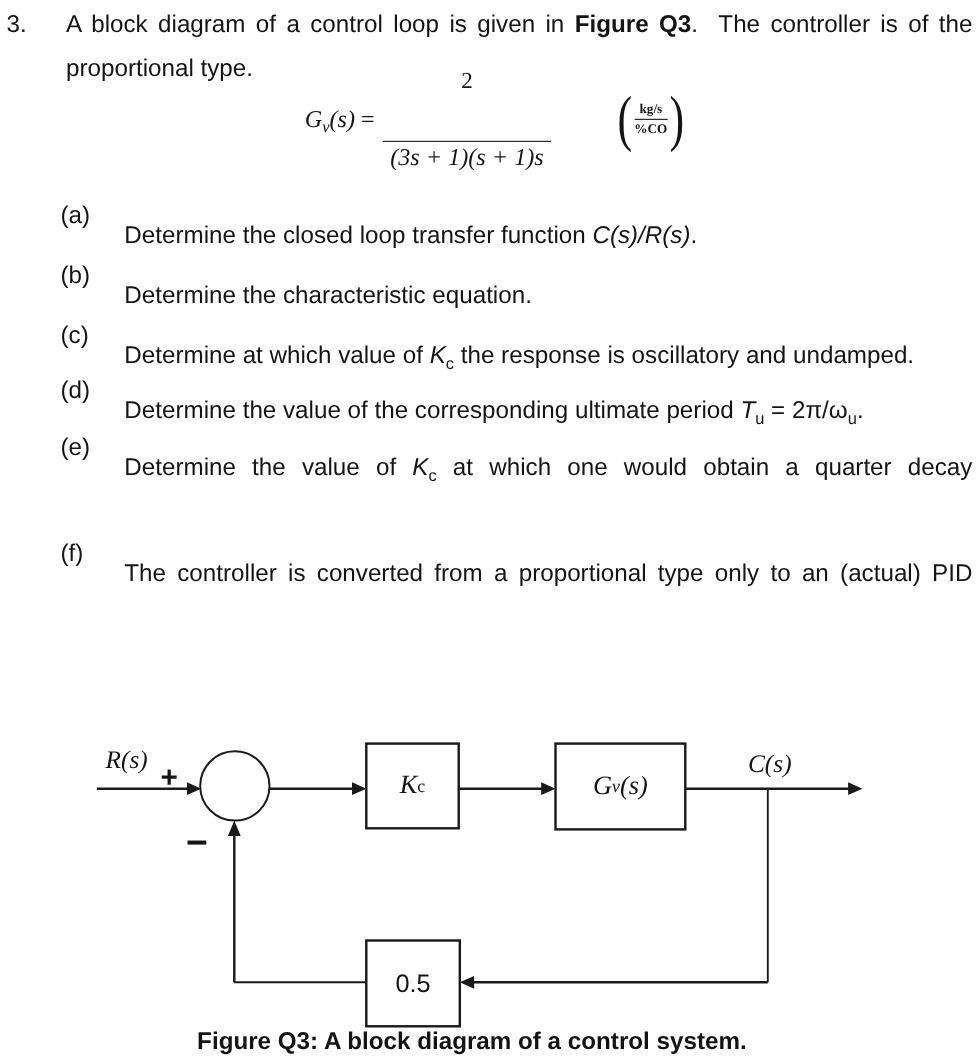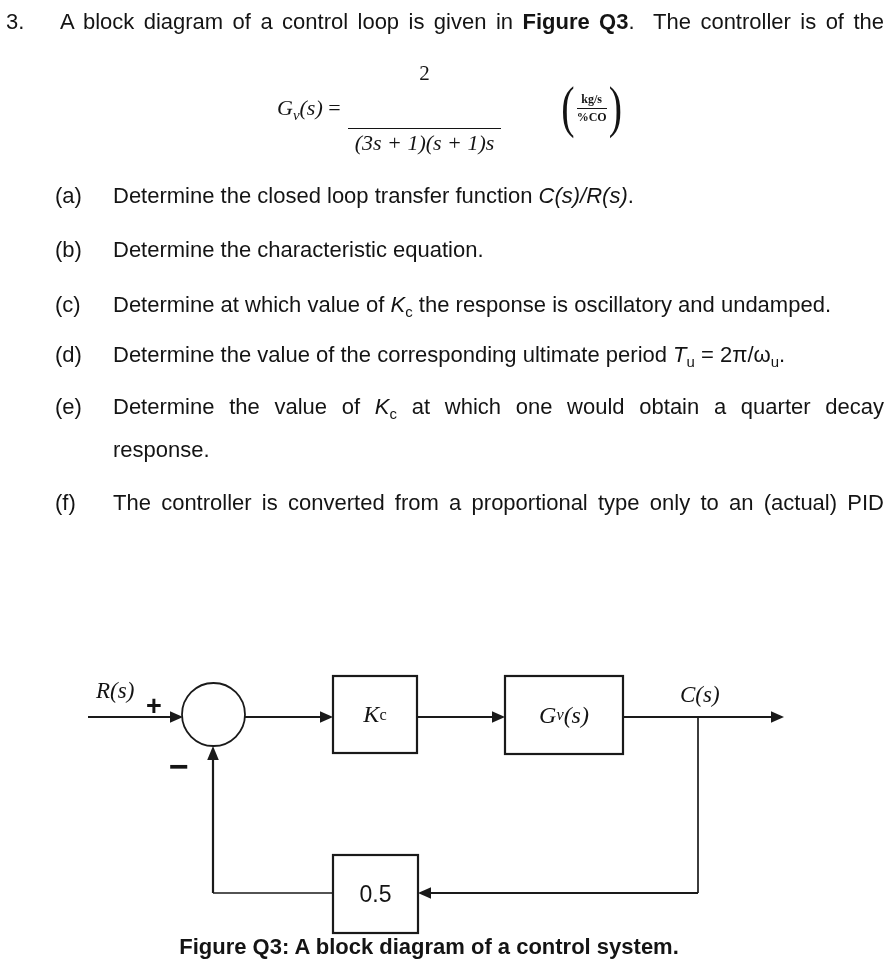--- a/index.html
+++ b/index.html
@@ -31,40 +31,41 @@
   .bigparen { font-size:40px; line-height:40px; transform:scaleY(1.42); display:inline-block;
               font-family:"Liberation Serif","DejaVu Serif",serif; }
   .ustack { text-align:center; font-weight:bold; font-size:12px; margin:0 2px;
             font-family:"Liberation Serif","DejaVu Serif",serif; }
   .ustack .unum { border-bottom:1.6px solid #141414; padding:0 4px 1px 4px; }
   .ustack .uden { padding-top:1px; }
 
   
   .item { left:55px; width:829px; display:flex; font-size:22px; }
   .item .lbl { width:58px; flex-shrink:0; }
-  .item .txt { flex:1; }
+  .item .txt { flex:1;margin-top:18px; }
   .lh30 { line-height:30px; }
   .lh43 { line-height:43px; }
   .lh41 { line-height:41px; }
 
   
   .dlabel { font-family:"Liberation Serif","DejaVu Serif",serif; font-style:italic; font-size:23px; }
   .boxlabel { display:flex; align-items:center; justify-content:center;
               font-family:"Liberation Serif","DejaVu Serif",serif; font-size:24px; }
   #plus-sign { font-weight:bold; font-size:27px; line-height:27px; }
   #minus-sign { font-weight:bold; font-size:34px; line-height:20px; }
   #fig-caption { left:0; top:934px; width:858px; text-align:center; font-weight:bold; font-size:22px; }
 </style>
 </head>
 <body>
 
 <div class="abs" id="intro-row">
   <div id="qnum">3.</div>
   <div id="intro-text">
     <div class="jline pre"><span>A block diagram of a control loop is given in </span><b>Figure Q3</b><span>.  The controller is of the</span></div>
+    <div>proportional type.</div>
   </div>
 </div>
 
 <div class="abs" id="equation">
   <span id="eq-lhs"><i>G</i><sub><i>v</i></sub><i>(s)</i>&nbsp;<span>=</span></span>
   <span class="frac">
     <span class="num" style="display:block;">2</span>
     <span class="den" style="display:block;margin-top:41px;">(3s + 1)(s + 1)s</span>
   </span>
   <span id="units">
@@ -94,21 +95,20 @@
 
 <div class="abs item lh30" style="top:340px;">
   <div class="lbl">(d)</div>
   <div class="txt pre"><span>Determine the value of the corresponding ultimate period </span><span class="iv">T</span><sub>u</sub><span> = 2π/ω</span><sub>u</sub><span>.</span></div>
 </div>
 
 <div class="abs item lh43" style="top:385px;">
   <div class="lbl">(e)</div>
   <div class="txt">
     <div class="jline pre"><span>Determine the value of </span><span class="iv">K</span><sub>c</sub><span> at which one would obtain a quarter decay</span></div>
-    <div>response.</div>
   </div>
 </div>
 
 <div class="abs item lh41" style="top:482px;">
   <div class="lbl">(f)</div>
   <div class="txt">
     <div class="jline pre">The controller is converted from a proportional type only to an (actual) PID</div>
   </div>
 </div>
 

